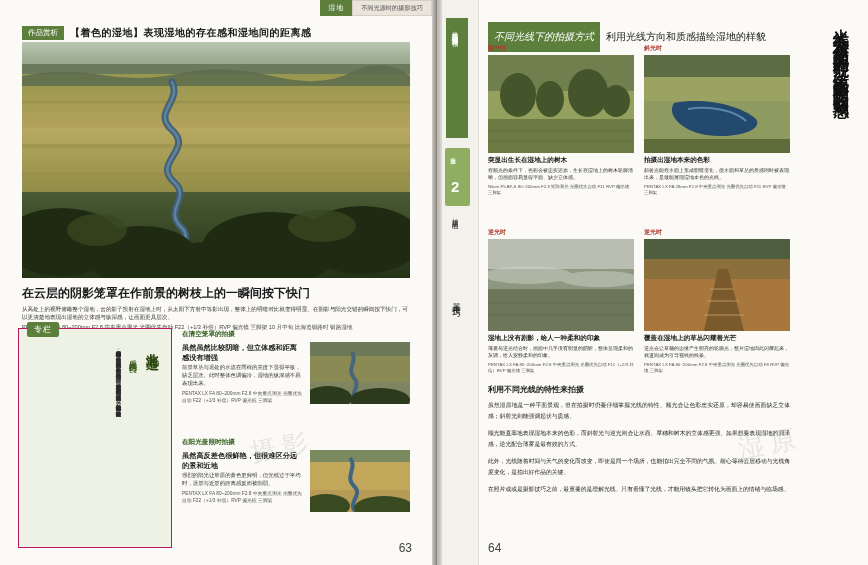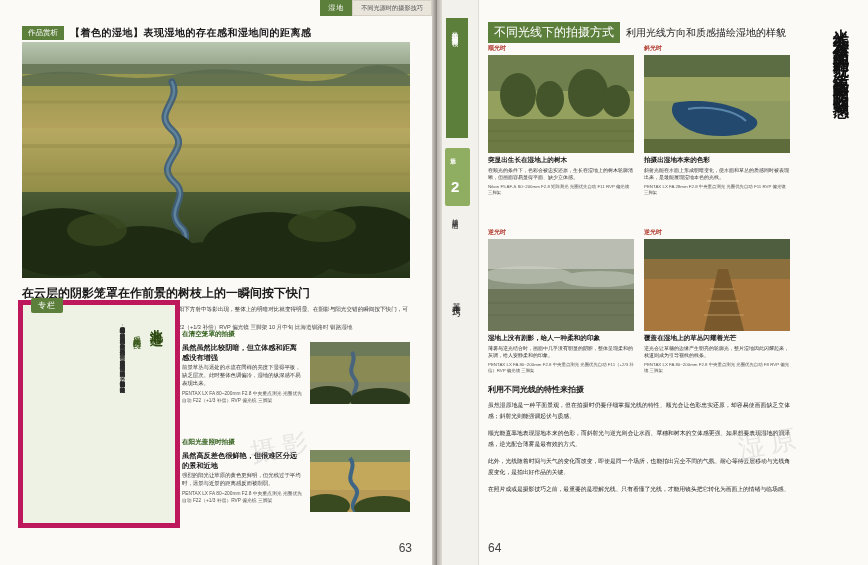--- a/index.html
+++ b/index.html
@@ -35,22 +35,22 @@
   .lp-head .ttl{font-size:10px;font-weight:bold;letter-spacing:.5px;}
 
   #hero{position:absolute;left:22px;top:42px;width:388px;height:236px;}
 
   .hero-cap{position:absolute;left:22px;top:285px;width:388px;}
   .hero-cap .l1{font-size:12px;font-weight:bold;margin-bottom:3px;}
   .hero-cap .body{font-size:5.6px;line-height:1.45;color:#333;}
 
   
   .colbox{
-    position:absolute;left:18px;top:300px;width:152px;height:218px;
-    background:#eef2e4;border:5px solid #be185d;
+    position:absolute;left:18px;top:328px;width:152px;height:218px;
+    background:#eef2e4;border:1px solid #be185d;
   }
   .colbox .rb{position:absolute;left:8px;top:-7px;}
   .colbox .vtitle{
     position:absolute;right:10px;top:14px;writing-mode:vertical-rl;
     font-size:13px;font-weight:bold;letter-spacing:2px;color:#2e4a12;
   }
   .colbox .vsub{
     position:absolute;right:34px;top:24px;writing-mode:vertical-rl;
     font-size:8px;letter-spacing:1px;color:#3c5a1c;
   }
@@ -91,21 +91,21 @@
   .rp-side .v2{
     position:absolute;left:9px;top:296px;writing-mode:vertical-rl;font-size:8.5px;color:#222;letter-spacing:2px;
   }
 
   .rp-title{
     position:absolute;right:14px;top:16px;writing-mode:vertical-rl;
     font-size:16px;font-weight:bold;letter-spacing:3px;line-height:1.6;color:#111;
     height:300px;
   }
   .rp-lead{position:absolute;left:46px;top:22px;width:300px;display:flex;align-items:center;gap:6px;}
-  .rp-lead .bx{background:#5d7f3c;color:#fff;font-size:12px;padding:2px 6px;}
+  .rp-lead .bx{background:#5d7f3c;color:#fff;font-size:10px;padding:8px 6px;font-style:italic;}
   .rp-lead .tx{font-size:10px;font-weight:normal;}
   .cell{position:absolute;width:146px;}
   .cell .lbl{font-size:6px;color:#b03a2e;margin-bottom:2px;font-weight:bold;}
   .cell .ct{font-size:6.6px;font-weight:bold;margin:3px 0 2px;}
   .cell .cb{font-size:5px;line-height:1.45;color:#333;}
   .cell .ex{font-size:4.4px;line-height:1.4;color:#555;margin-top:2px;}
 
   .sec{position:absolute;left:46px;width:302px;}
   .sec .h{font-size:8px;font-weight:bold;margin-bottom:5px;}
   .sec .p{font-size:5.8px;line-height:1.9;color:#222;text-align:justify;}

